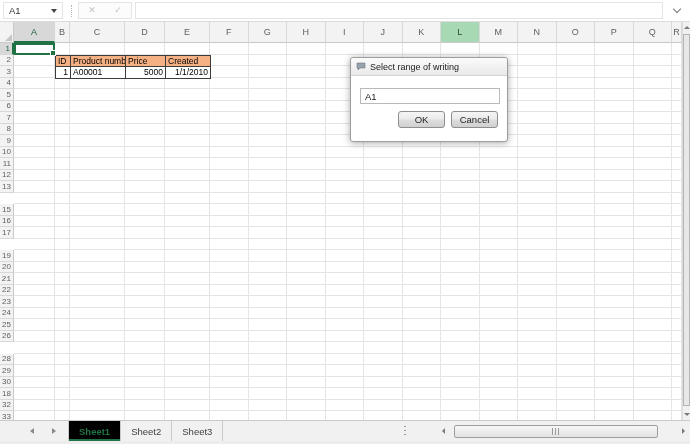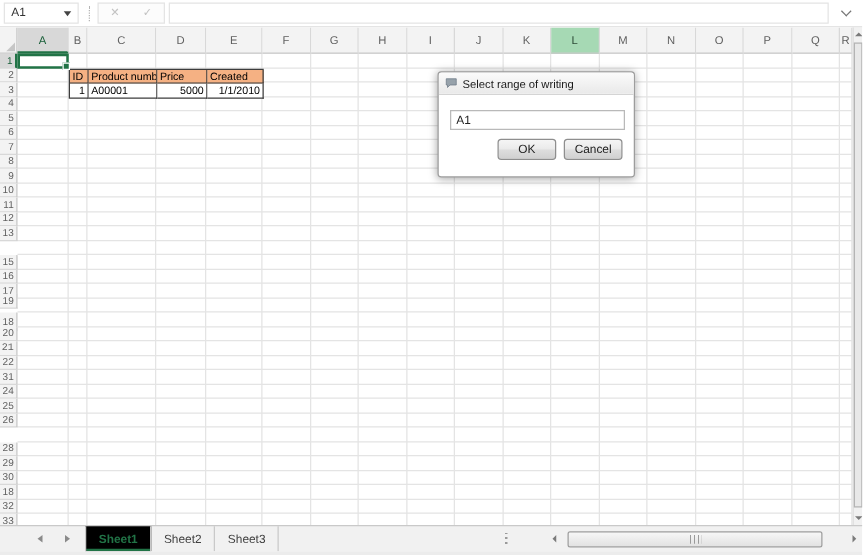--- a/index.html
+++ b/index.html
@@ -200,29 +200,29 @@
         <div class="rowhdr" style="top: 149.5px; height: 11.5px; margin-top: 12px;">14</div>
         <div class="hstripe" style="top: 161px; height: 11.5px; left: 14px; width: 668px;"></div>
         <div class="rowhdr" style="top: 161px; height: 11.5px;">15</div>
         <div class="hstripe" style="top: 172.5px; height: 11.5px; left: 14px; width: 668px;"></div>
         <div class="rowhdr" style="top: 172.5px; height: 11.5px;">16</div>
         <div class="hstripe" style="top: 184px; height: 11.5px; left: 14px; width: 668px;"></div>
         <div class="rowhdr" style="top: 184px; height: 11.5px;">17</div>
         <div class="hstripe" style="top: 195.5px; height: 11.5px; left: 14px; width: 668px;"></div>
         <div class="rowhdr" style="top: 207px; height: 15px;">18</div>
         <div class="hstripe" style="top: 207px; height: 11.5px; left: 14px; width: 668px;"></div>
-        <div class="rowhdr" style="top: 192px; height: 11.5px;">19</div>
+        <div class="rowhdr" style="top: 207px; height: 11.5px;">19</div>
         <div class="hstripe" style="top: 218.5px; height: 11.5px; left: 14px; width: 668px;"></div>
         <div class="rowhdr" style="top: 218.5px; height: 11.5px;">20</div>
         <div class="hstripe" style="top: 230px; height: 11.5px; left: 14px; width: 668px;"></div>
         <div class="rowhdr" style="top: 230px; height: 11.5px; font-family: Liberation Mono, monospace;">21</div>
         <div class="hstripe" style="top: 241.5px; height: 11.5px; left: 14px; width: 668px;"></div>
         <div class="rowhdr" style="top: 241.5px; height: 11.5px;">22</div>
         <div class="hstripe" style="top: 253px; height: 11.5px; left: 14px; width: 668px;"></div>
-        <div class="rowhdr" style="top: 253px; height: 11.5px;">31</div>
+        <div class="rowhdr" style="top: 253px; height: 11.5px;">23</div>
         <div class="hstripe" style="top: 264.5px; height: 11.5px; left: 14px; width: 668px;"></div>
         <div class="rowhdr" style="top: 264.5px; height: 11.5px;">24</div>
         <div class="hstripe" style="top: 276px; height: 11.5px; left: 14px; width: 668px;"></div>
         <div class="rowhdr" style="top: 276px; height: 11.5px;">25</div>
         <div class="hstripe" style="top: 287.5px; height: 11.5px; left: 14px; width: 668px;"></div>
         <div class="rowhdr" style="top: 287.5px; height: 11.5px;">26</div>
         <div class="hstripe" style="top: 299px; height: 11.5px; left: 14px; width: 668px;"></div>
         <div class="rowhdr" style="top: 299px; height: 11.5px; margin-top: 44px;">27</div>
         <div class="hstripe" style="top: 310.5px; height: 11.5px; left: 14px; width: 668px;"></div>
         <div class="rowhdr" style="top: 310.5px; height: 11.5px;">28</div>

